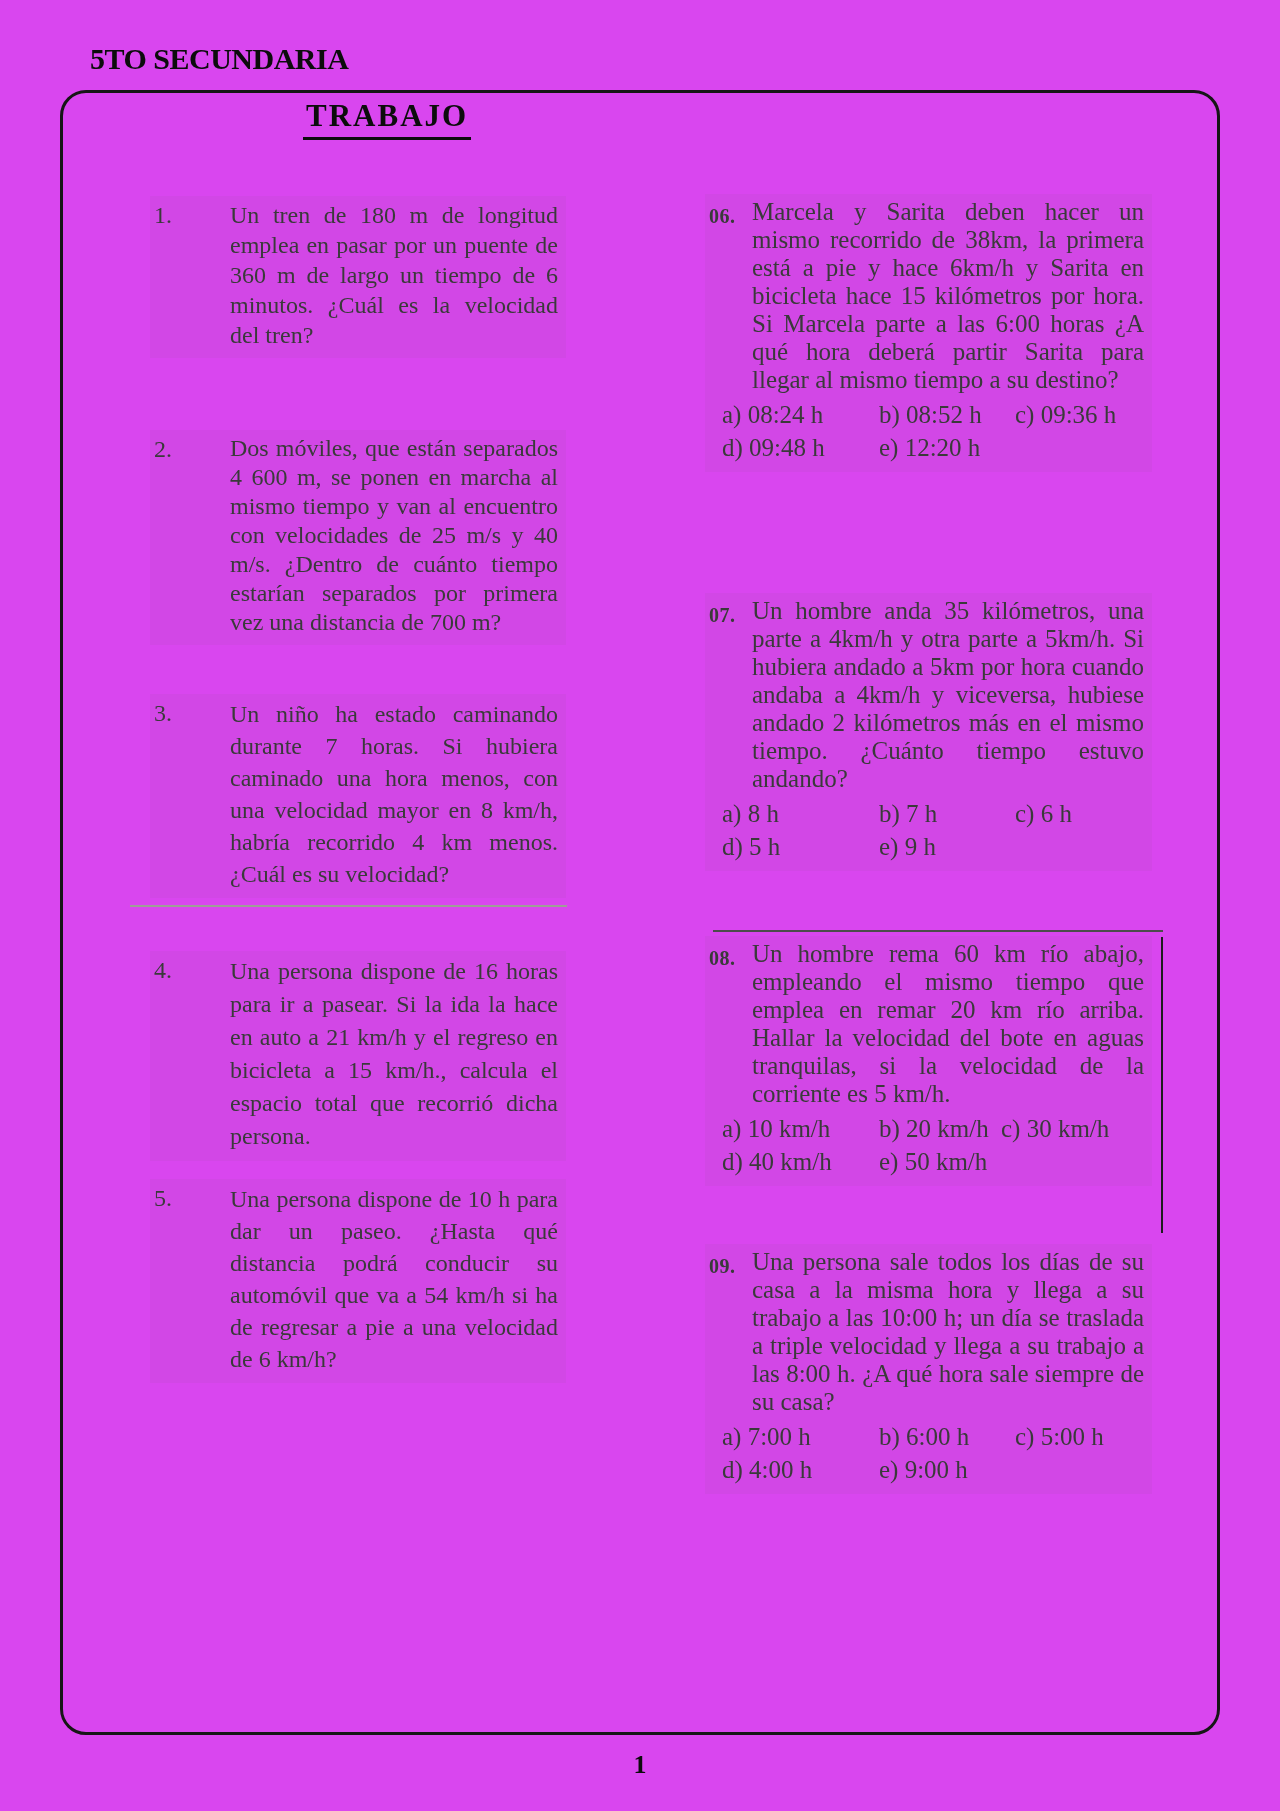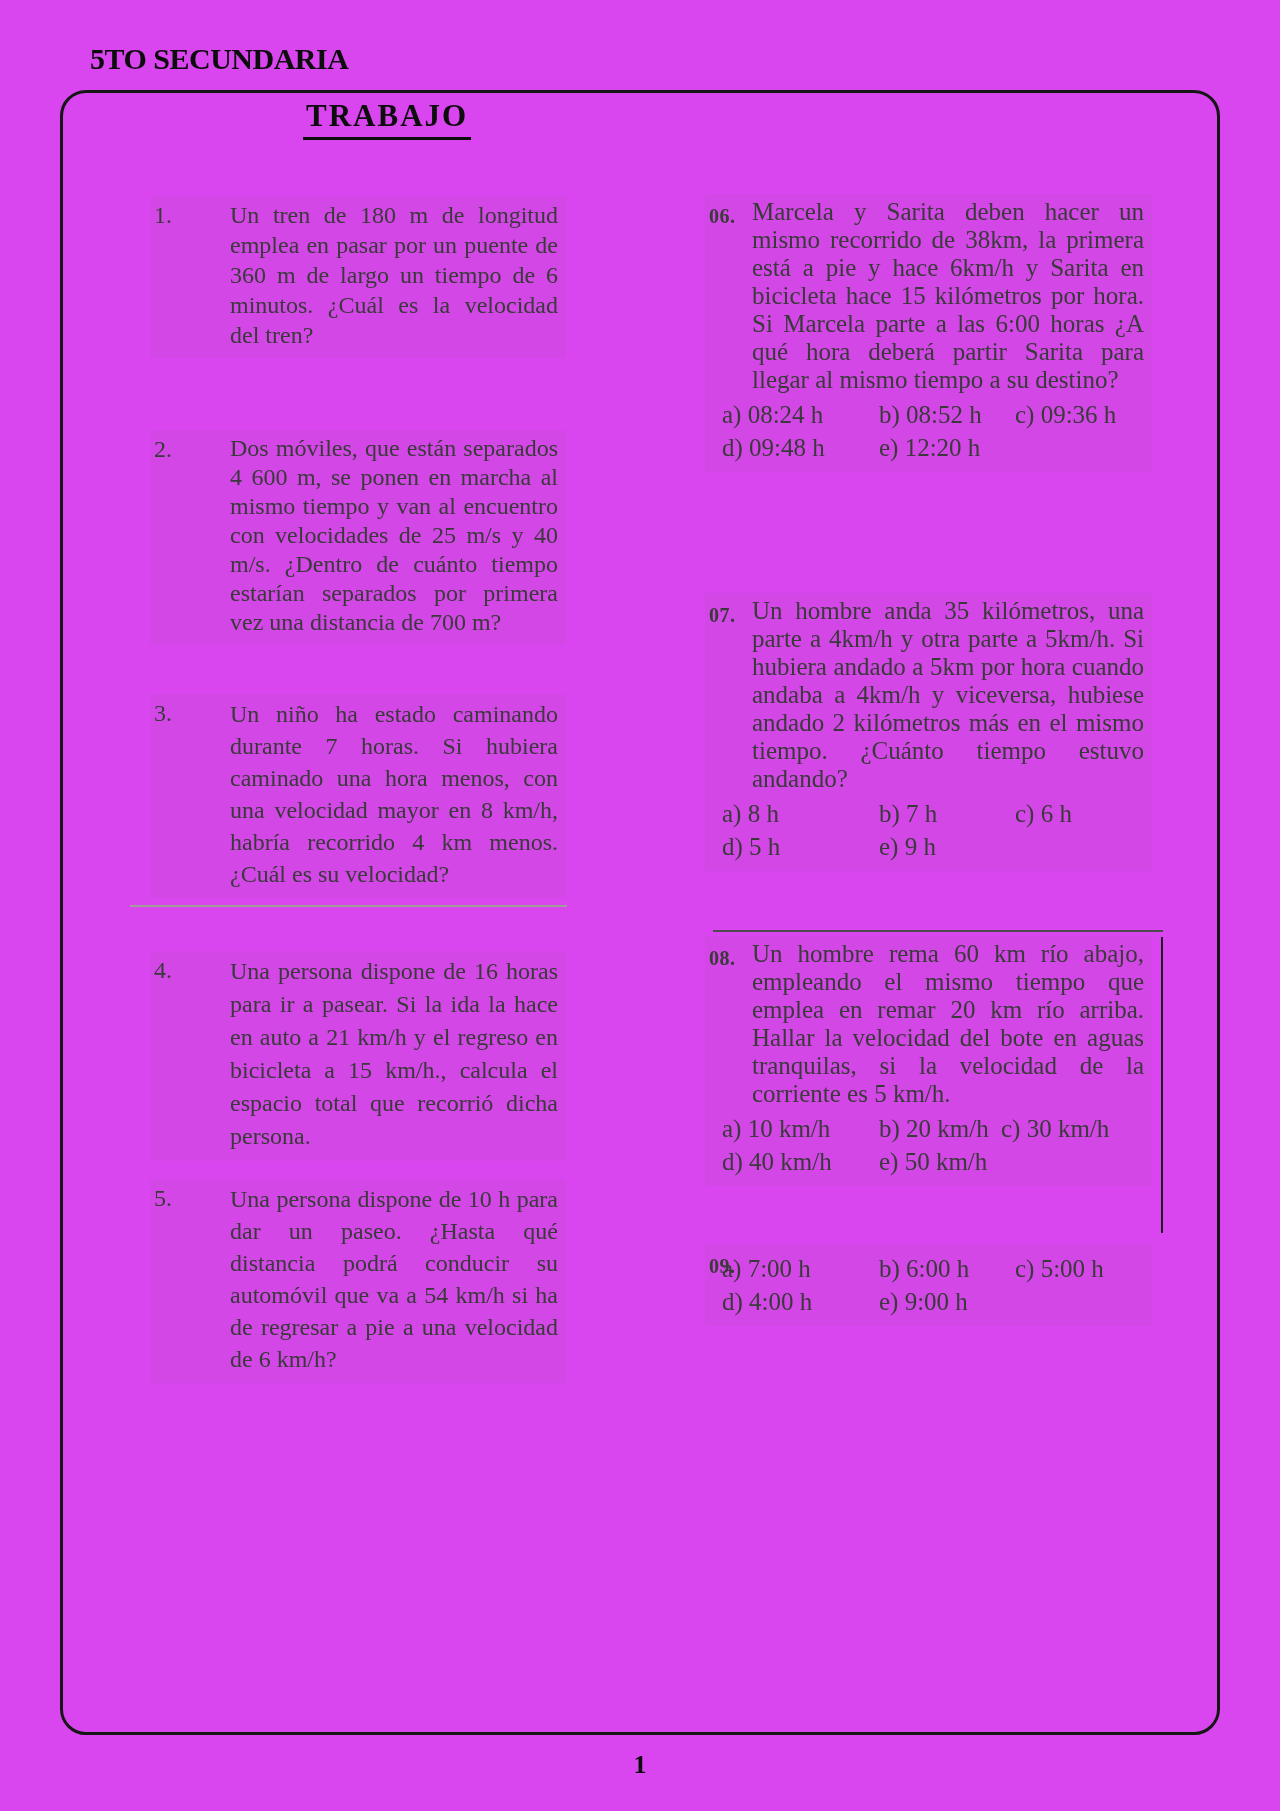--- a/index.html
+++ b/index.html
@@ -155,20 +155,21 @@
         </div>
       </div>
     </div>
   </div>
 
   <div class="vrule"></div>
 
   <div class="prob rcol" style="left:705px;top:1244px;width:447px;">
     <span class="rnum">09.</span>
     <div class="ptxt">
+      <p class="body">Una persona sale todos los días de su casa a la misma hora y llega a su trabajo a las 10:00 h; un día se traslada a triple velocidad y llega a su trabajo a las 8:00 h. ¿A qué hora sale siempre de su casa?</p>
       <div class="answers">
         <div class="arow">
           <span class="opt">a) 7:00 h</span>
           <span class="opt">b) 6:00 h</span>
           <span class="opt">c) 5:00 h</span>
         </div>
         <div class="arow">
           <span class="opt">d) 4:00 h</span>
           <span class="opt">e) 9:00 h</span>
         </div>

